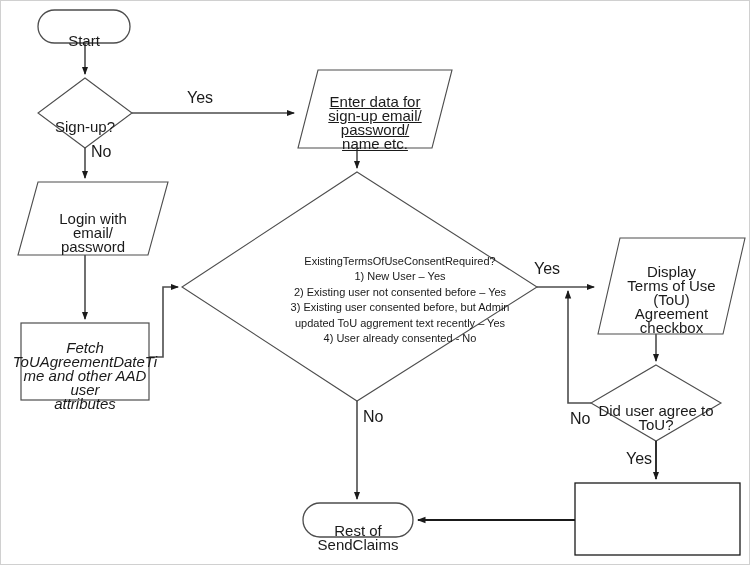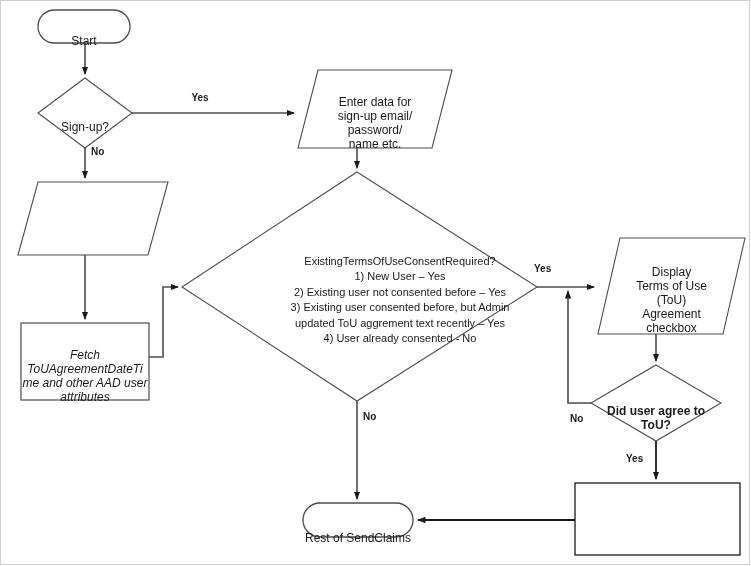--- a/index.html
+++ b/index.html
@@ -19,41 +19,40 @@
     position: absolute;
     left: 0;
     top: 0;
     width: 751px;
     height: 566px;
   }
   .shape-text {
     position: absolute;
     text-align: center;
     color: #1a1a1a;
-    font-size: 12px;
+    font-size: 15px;
     line-height: 14px;
     white-space: pre-line;
     pointer-events: none;
   }
   .decision-text {
     position: absolute;
     text-align: center;
     color: #1a1a1a;
     font-size: 11px;
     line-height: 15.5px;
     white-space: pre-line;
   }
   .edge-label {
     position: absolute;
     color: #1a1a1a;
-    font-size: 10px;
+    font-size: 16px;
     line-height: 13px;
     text-align: center;
     white-space: nowrap;
-    font-weight: bold;
   }
   .centerer {
     display: flex;
     align-items: center;
     justify-content: center;
     height: 100%;
     width: 100%;
   }
   .frame-border {
     position: absolute;
@@ -125,27 +124,32 @@
   </svg>
 
   <div class="shape-text" style="left:38px; top:10px; width:92px; height:33px;">
     <span class="centerer">Start</span>
   </div>
 
   <div class="shape-text" style="left:38px; top:99px; width:94px; height:28px;">
     <span class="centerer">Sign-up?</span>
   </div>
 
-  <div class="shape-text" style="left:300px; top:78px; width:150px; height:62px;">
+  <div class="shape-text" style="left:300px; top:78px; width:150px; height:62px;text-decoration:underline;">
     <span class="centerer">Enter data for
 sign-up email/
 password/
 name etc.</span>
   </div>
 
+  <div class="shape-text" style="left:18px; top:188px; width:150px; height:62px;">
+    <span class="centerer">Login with
+email/
+password</span>
+  </div>
 
   <div class="shape-text" style="left:21px; top:328px; width:128px; height:68px;font-style:italic;">
     <span class="centerer">Fetch
 ToUAgreementDateTi
 me and other AAD user
 attributes</span>
   </div>
 
   <div class="decision-text" style="left:255px; top:238px; width:290px;">
     <span>ExistingTermsOfUseConsentRequired?
@@ -157,21 +161,21 @@
   </div>
 
   <div class="shape-text" style="left:600px; top:243px; width:143px; height:85px;">
     <span class="centerer">Display
 Terms of Use
 (ToU)
 Agreement
 checkbox</span>
   </div>
 
-  <div class="shape-text" style="left:592px; top:389px; width:128px; height:30px;font-weight:bold;">
+  <div class="shape-text" style="left:592px; top:389px; width:128px; height:30px;">
     <span class="centerer">Did user agree to
 ToU?</span>
   </div>
 
 
   <div class="shape-text" style="left:303px; top:503px; width:110px; height:42px;">
     <span class="centerer">Rest of SendClaims</span>
   </div>
 
   <div class="edge-label" style="left:176px; top:91px; width:48px;">

